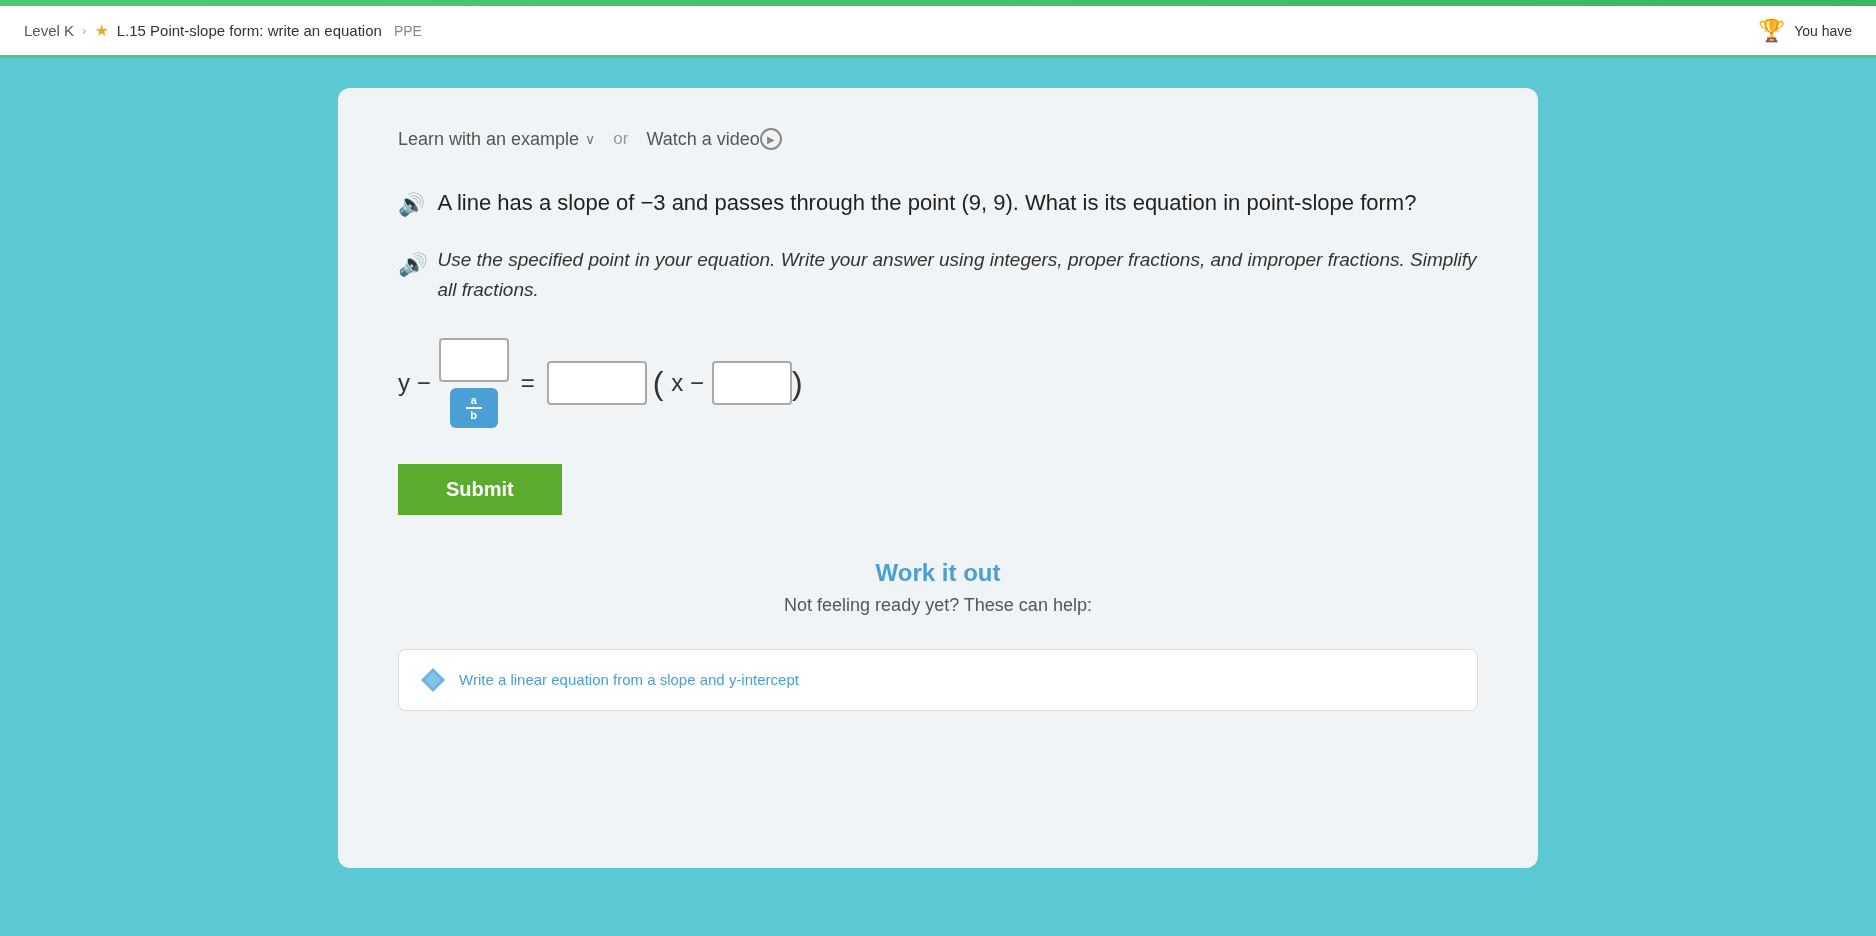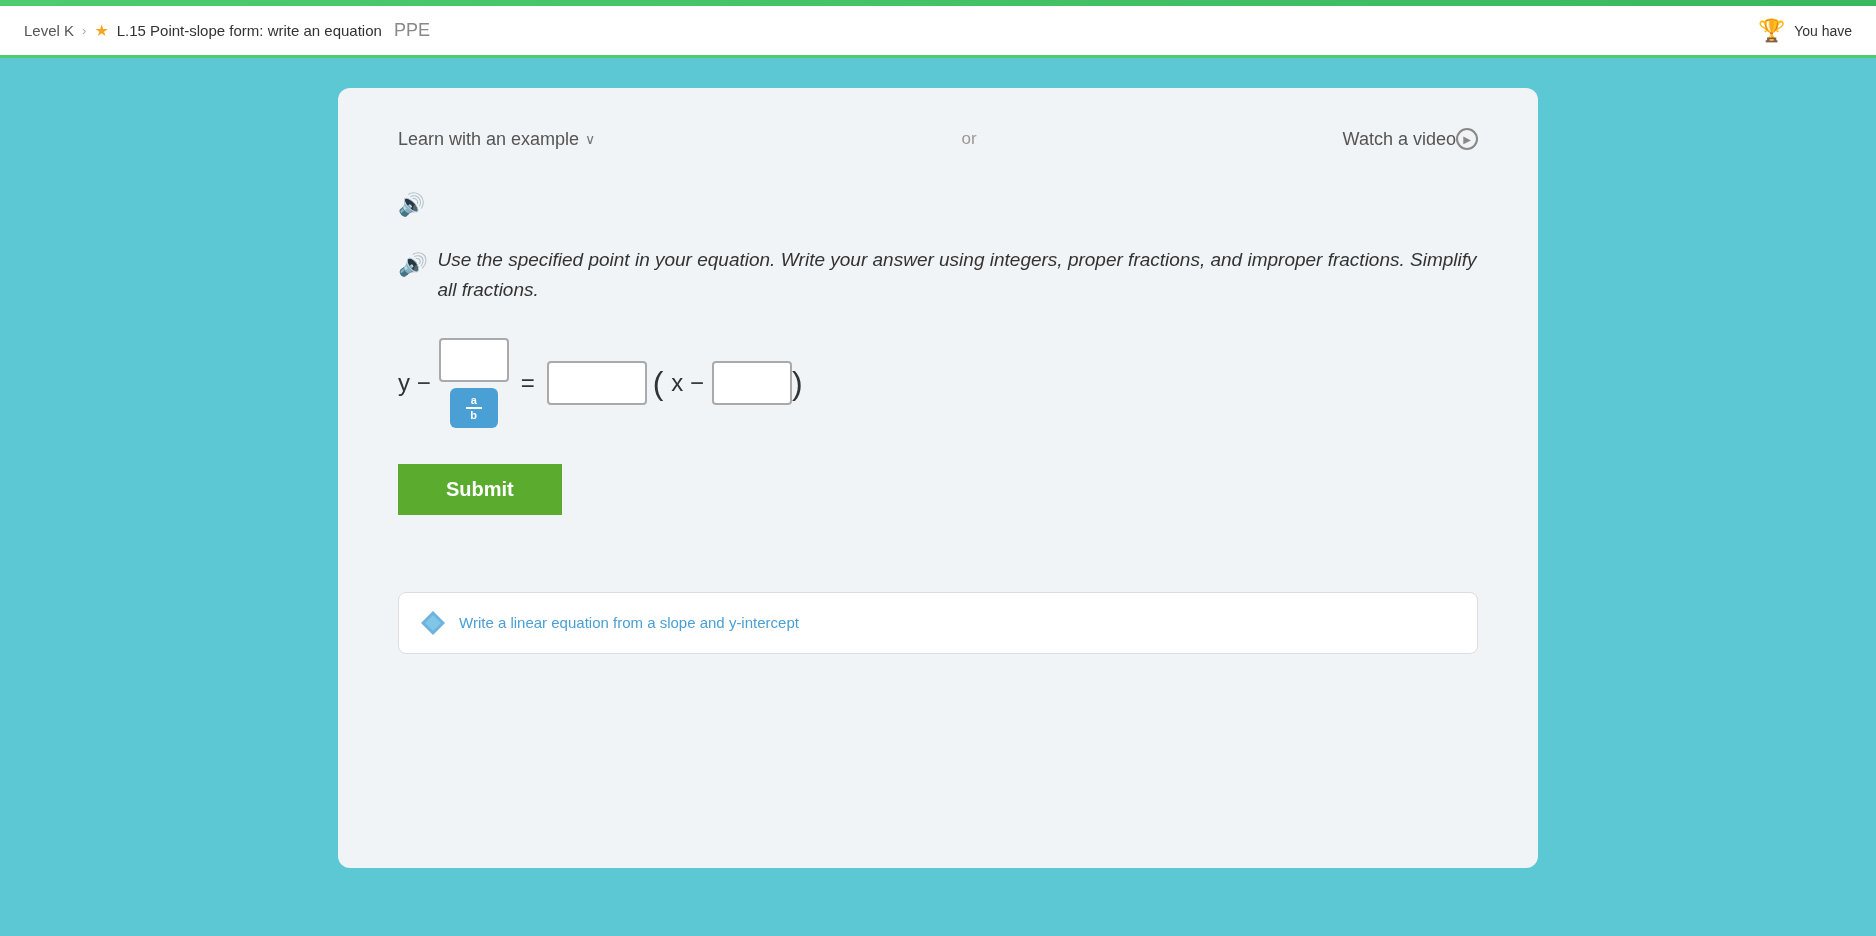--- a/index.html
+++ b/index.html
@@ -46,21 +46,21 @@
     }
 
     .breadcrumb .lesson-title {
       color: #333;
       font-size: 15px;
       font-weight: 500;
     }
 
     .breadcrumb .ppe-badge {
       color: #888;
-      font-size: 18px;
+      font-size: 14px;
       margin-left: 4px;
     }
 
     .top-bar-right {
       margin-left: auto;
       display: flex;
       align-items: center;
       gap: 8px;
       color: #333;
       font-size: 14px;
@@ -91,21 +91,21 @@
       width: 1200px;
       min-height: 780px;
       padding: 40px 60px;
       position: relative;
     }
 
     
     .example-row {
       display: flex;
       align-items: center;
-      justify-content: space-between;
+      justify-content: flex-start;
       gap: 18px;
       margin-bottom: 36px;
     }
 
     .learn-example-btn {
       display: flex;
       align-items: center;
       gap: 6px;
       font-size: 18px;
       color: #555;
@@ -391,20 +391,21 @@
       <button class="watch-video-btn">
         <span>Watch a video</span>
         <div class="play-circle">▶</div>
       </button>
     </div>
 
     
     <div class="question-block">
       <div class="question-main">
         <span class="speaker-icon">🔊</span>
+        <span>A line has a slope of −3 and passes through the point (9, 9). What is its equation in point-slope form?</span>
       </div>
       <div class="question-hint">
         <span class="speaker-icon">🔊</span>
         <span>Use the specified point in your equation. Write your answer using integers, proper fractions, and improper fractions. Simplify all fractions.</span>
       </div>
     </div>
 
     
     <div class="equation-area">
       <div style="display:flex; flex-direction: column;">
@@ -431,20 +432,24 @@
             <span>)</span>
           </div>
         </div>
       </div>
     </div>
 
     
     <button class="submit-btn">Submit</button>
 
     
+    <div class="work-it-out">
+      <div class="work-it-out-title">Work it out</div>
+      <div class="work-it-out-sub">Not feeling ready yet? These can help:</div>
+    </div>
 
     
     <div class="help-links">
       <div class="help-link-card">
         <svg class="diamond-icon" viewBox="0 0 28 28" fill="none">
           <polygon points="14,2 26,14 14,26 2,14" fill="#4a9fd4" opacity="0.8"></polygon>
           <polygon points="14,6 22,14 14,22 6,14" fill="#87ceeb" opacity="0.7"></polygon>
         </svg>
         <span class="help-link-text">Write a linear equation from a slope and y-intercept</span>
       </div>

